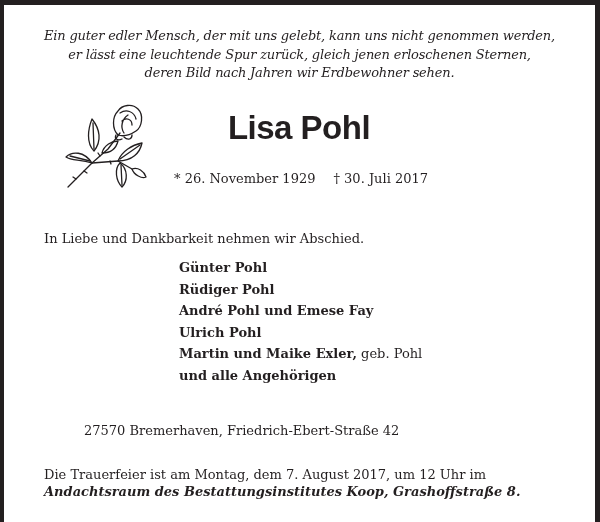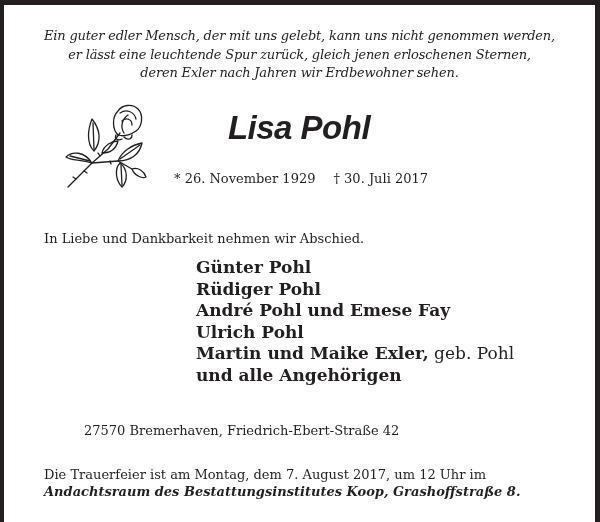--- a/index.html
+++ b/index.html
@@ -3,40 +3,40 @@
 <meta charset="utf-8">
 <style>
   html, body { margin:0; padding:0; }
   body { width:600px; height:522px; background:#231f20; position:relative; overflow:hidden; }
   .card { position:absolute; left:4px; top:5px; width:591px; height:520px; background:#fff; color:#231f20;
           font-family:"DejaVu Serif","Liberation Serif",serif; }
   .poem { position:absolute; top:22px; left:0; width:100%; text-align:center; font-style:italic;
           font-size:13px; line-height:18.5px; font-family:"DejaVu Serif",serif; letter-spacing:-0.2px; }
   .rose { position:absolute; left:58px; top:94px; width:86px; height:92px; }
   .name { position:absolute; left:150px; top:104px; width:290px; text-align:center;
-          font-family:"Liberation Sans",sans-serif; font-weight:bold; font-size:33px; line-height:38px; letter-spacing:-0.5px;font-style:italic; }
+          font-family:"Liberation Sans",sans-serif; font-weight:bold; font-size:33px; line-height:38px; letter-spacing:-0.5px; }
   .maiden { position:absolute; left:150px; top:146px; width:290px; text-align:center; font-size:13px; line-height:16px; }
   .dates { position:absolute; left:170px; top:166px; width:300px; font-size:13px; line-height:16px; white-space:pre; }
   .dates span { display:inline-block; }
   .farewell { position:absolute; left:40px; top:207px; font-size:13px; line-height:16px;margin-top:19px; }
-  .family { position:absolute; left:192px; top:252px; font-size:17px; line-height:21.6px; }
+  .family { position:absolute; left:175px; top:252px; font-size:13px; line-height:21.6px; }
   .family div { font-weight:bold; white-space:nowrap; }
   .family .plain { font-weight:normal; }
   .address { position:absolute; left:40px; top:418px; font-size:13px; line-height:16px;margin-left:40px; }
   .service { position:absolute; left:40px; top:461px; font-size:13px; line-height:17px; }
   .service .b { font-weight:bold;font-style:italic; }
 </style>
 </head>
 <body>
 
 <div class="card">
   <div class="poem">
     <div>Ein guter edler Mensch, der mit uns gelebt, kann uns nicht genommen werden,</div>
     <div>er lässt eine leuchtende Spur zurück, gleich jenen erloschenen Sternen,</div>
-    <div>deren Exler nach Jahren wir Erdbewohner sehen.</div>
+    <div>deren Bild nach Jahren wir Erdbewohner sehen.</div>
   </div>
 
   <svg class="rose" viewBox="0 0 86 92" fill="none" stroke="#231f20" stroke-width="1.3" stroke-linecap="round" stroke-linejoin="round">
 
     <path d="M6 88 L30 64 L46 50 L58 34"></path>
     <path d="M30 64 L56 62 L70 70"></path>
 
     <path d="M14 80 l-3 -2 M22 72 l3 2 M38 57 l-2 -3 M48 62 l1 3"></path>
 
     <path d="M56 36 C50 30 50 18 56 12 C60 6 70 4 76 10 C82 16 80 28 74 32 C68 36 62 38 56 36 Z"></path>

